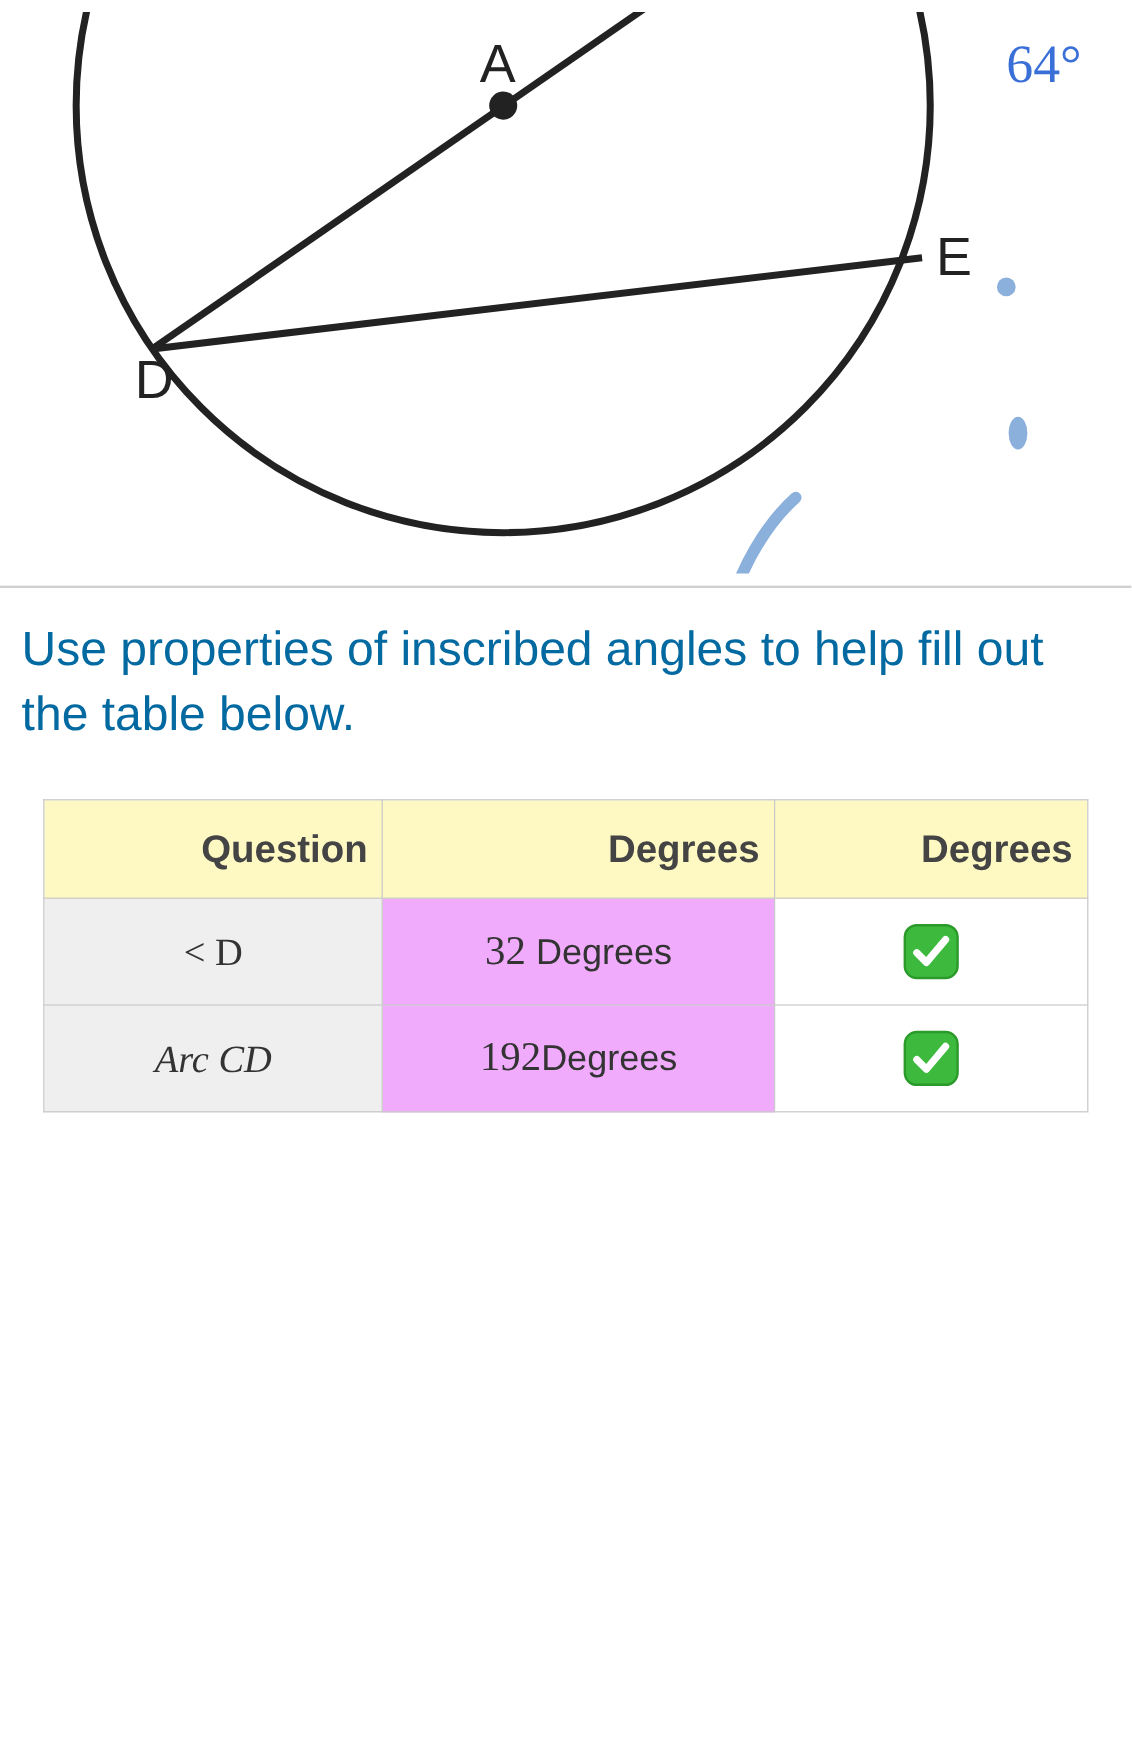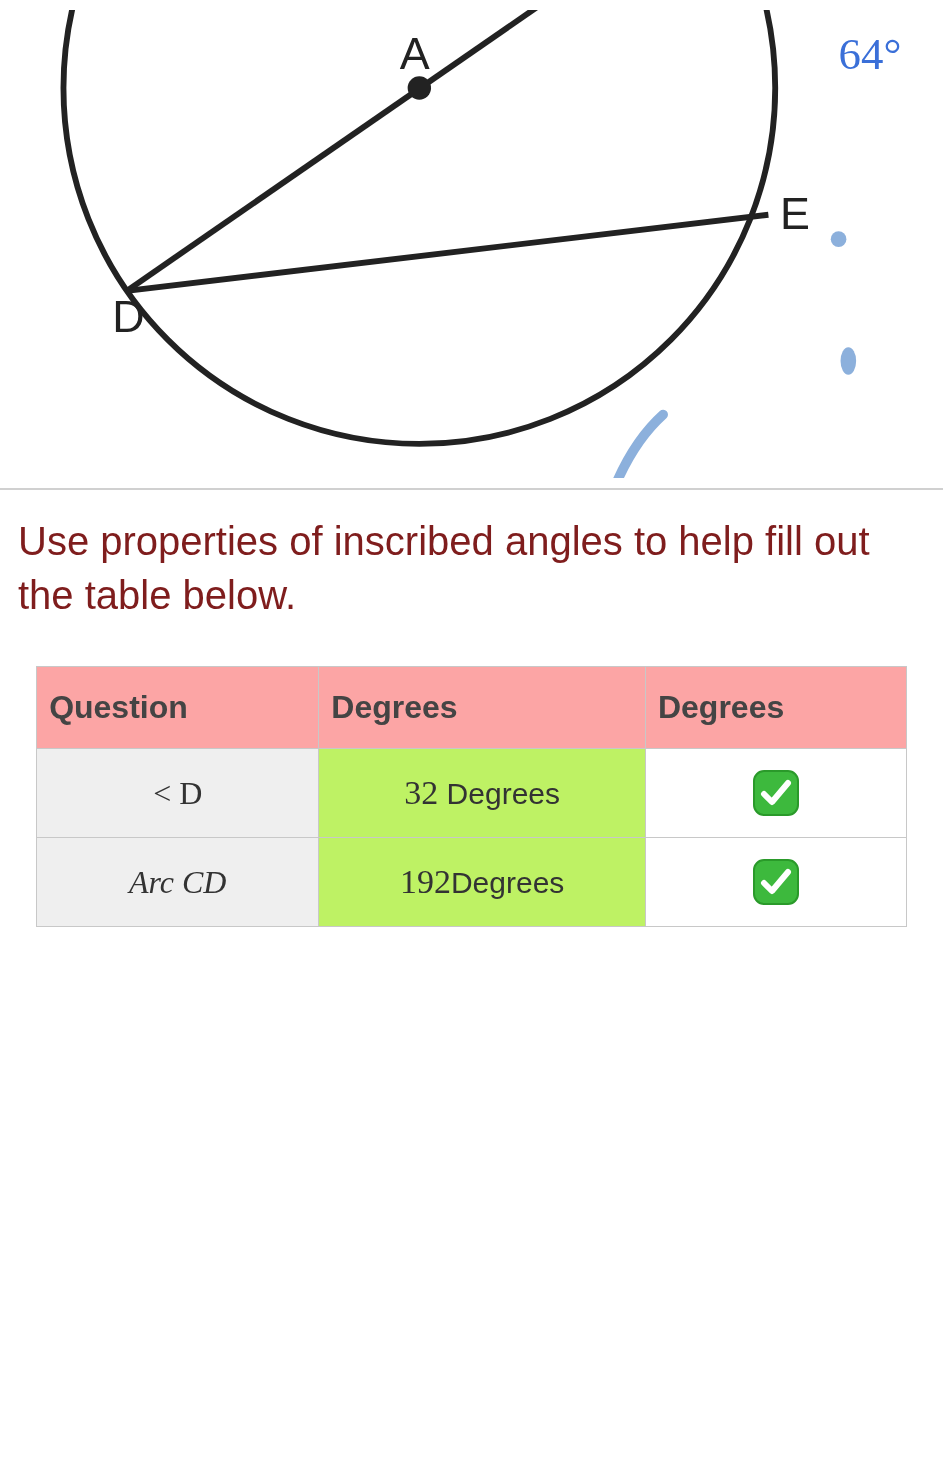--- a/index.html
+++ b/index.html
@@ -22,45 +22,45 @@
     }
     .diagram-svg {
       width: 100%;
       height: 100%;
     }
     .text-section {
       padding: 24px 18px 24px 18px;
     }
     .instruction {
       font-size: 40px;
-      color: #7f1d1d;
+      color: #0369a1;
       line-height: 1.35;
       font-weight: 300;
       margin-bottom: 44px;
     }
     .reminder {
       font-size: 40px;
       color: #333;
       line-height: 1.35;
       font-weight: 300;
       margin-bottom: 40px;
     }
     .results-table {
       border-collapse: collapse;
       width: 96%;
       margin-left: 2%;
       border: 1px solid #c8c8c8;
     }
     .results-table th {
-      background: #fca5a5;
+      background: #fef9c3;
       font-weight: bold;
       font-size: 32px;
       padding: 22px 12px;
       border: 1px solid #c8c8c8;
-      text-align: left;
+      text-align: right;
       color: #444;
     }
     .results-table td {
       border: 1px solid #c8c8c8;
       padding: 20px 12px;
       text-align: center;
       font-size: 32px;
     }
     .results-table tr:nth-child(odd) td.qcell {
       background: #efefef;
@@ -69,21 +69,21 @@
       background: #efefef;
     }
     .qcell {
       background: #efefef;
       font-family: "Times New Roman", Times, serif;
       font-style: italic;
       font-size: 34px;
       color: #333;
     }
     .answer-cell {
-      background: #bef264;
+      background: #f0abfc;
       font-family: "Times New Roman", Times, serif;
       font-size: 32px;
       color: #333;
     }
     .answer-num {
       font-family: "Times New Roman", Times, serif;
       font-size: 34px;
     }
     .answer-unit {
       font-family: -apple-system, Arial, sans-serif;

